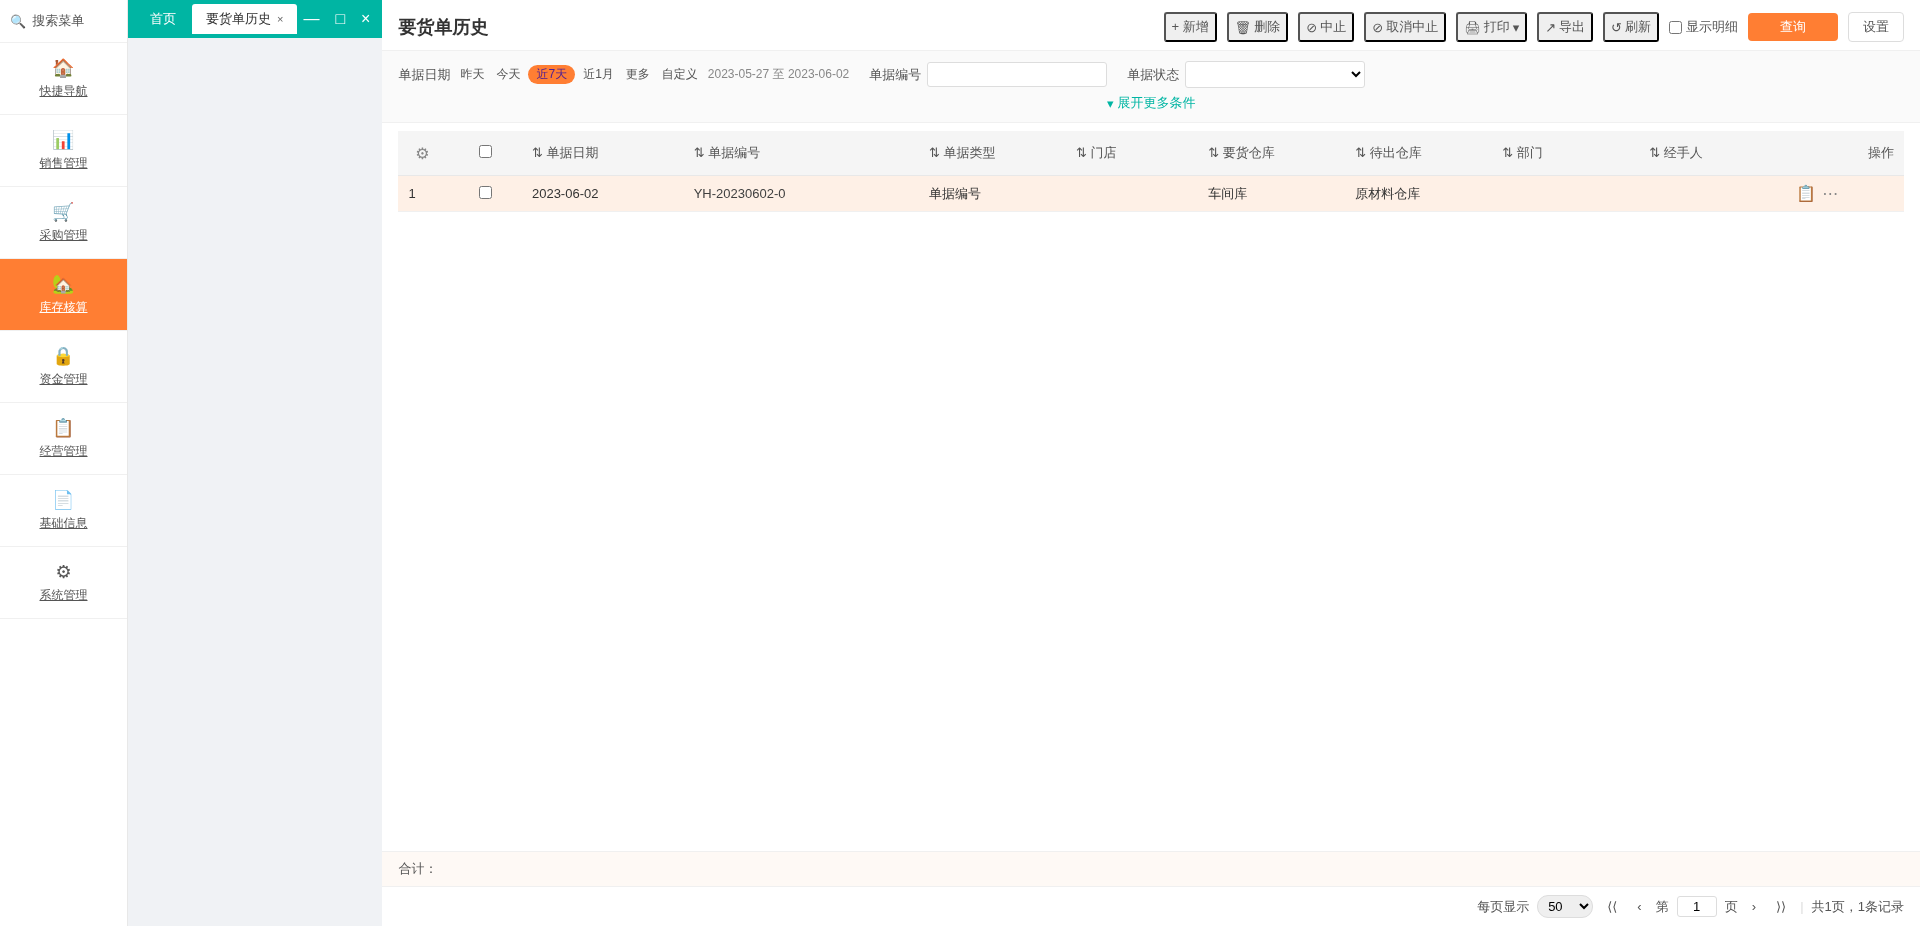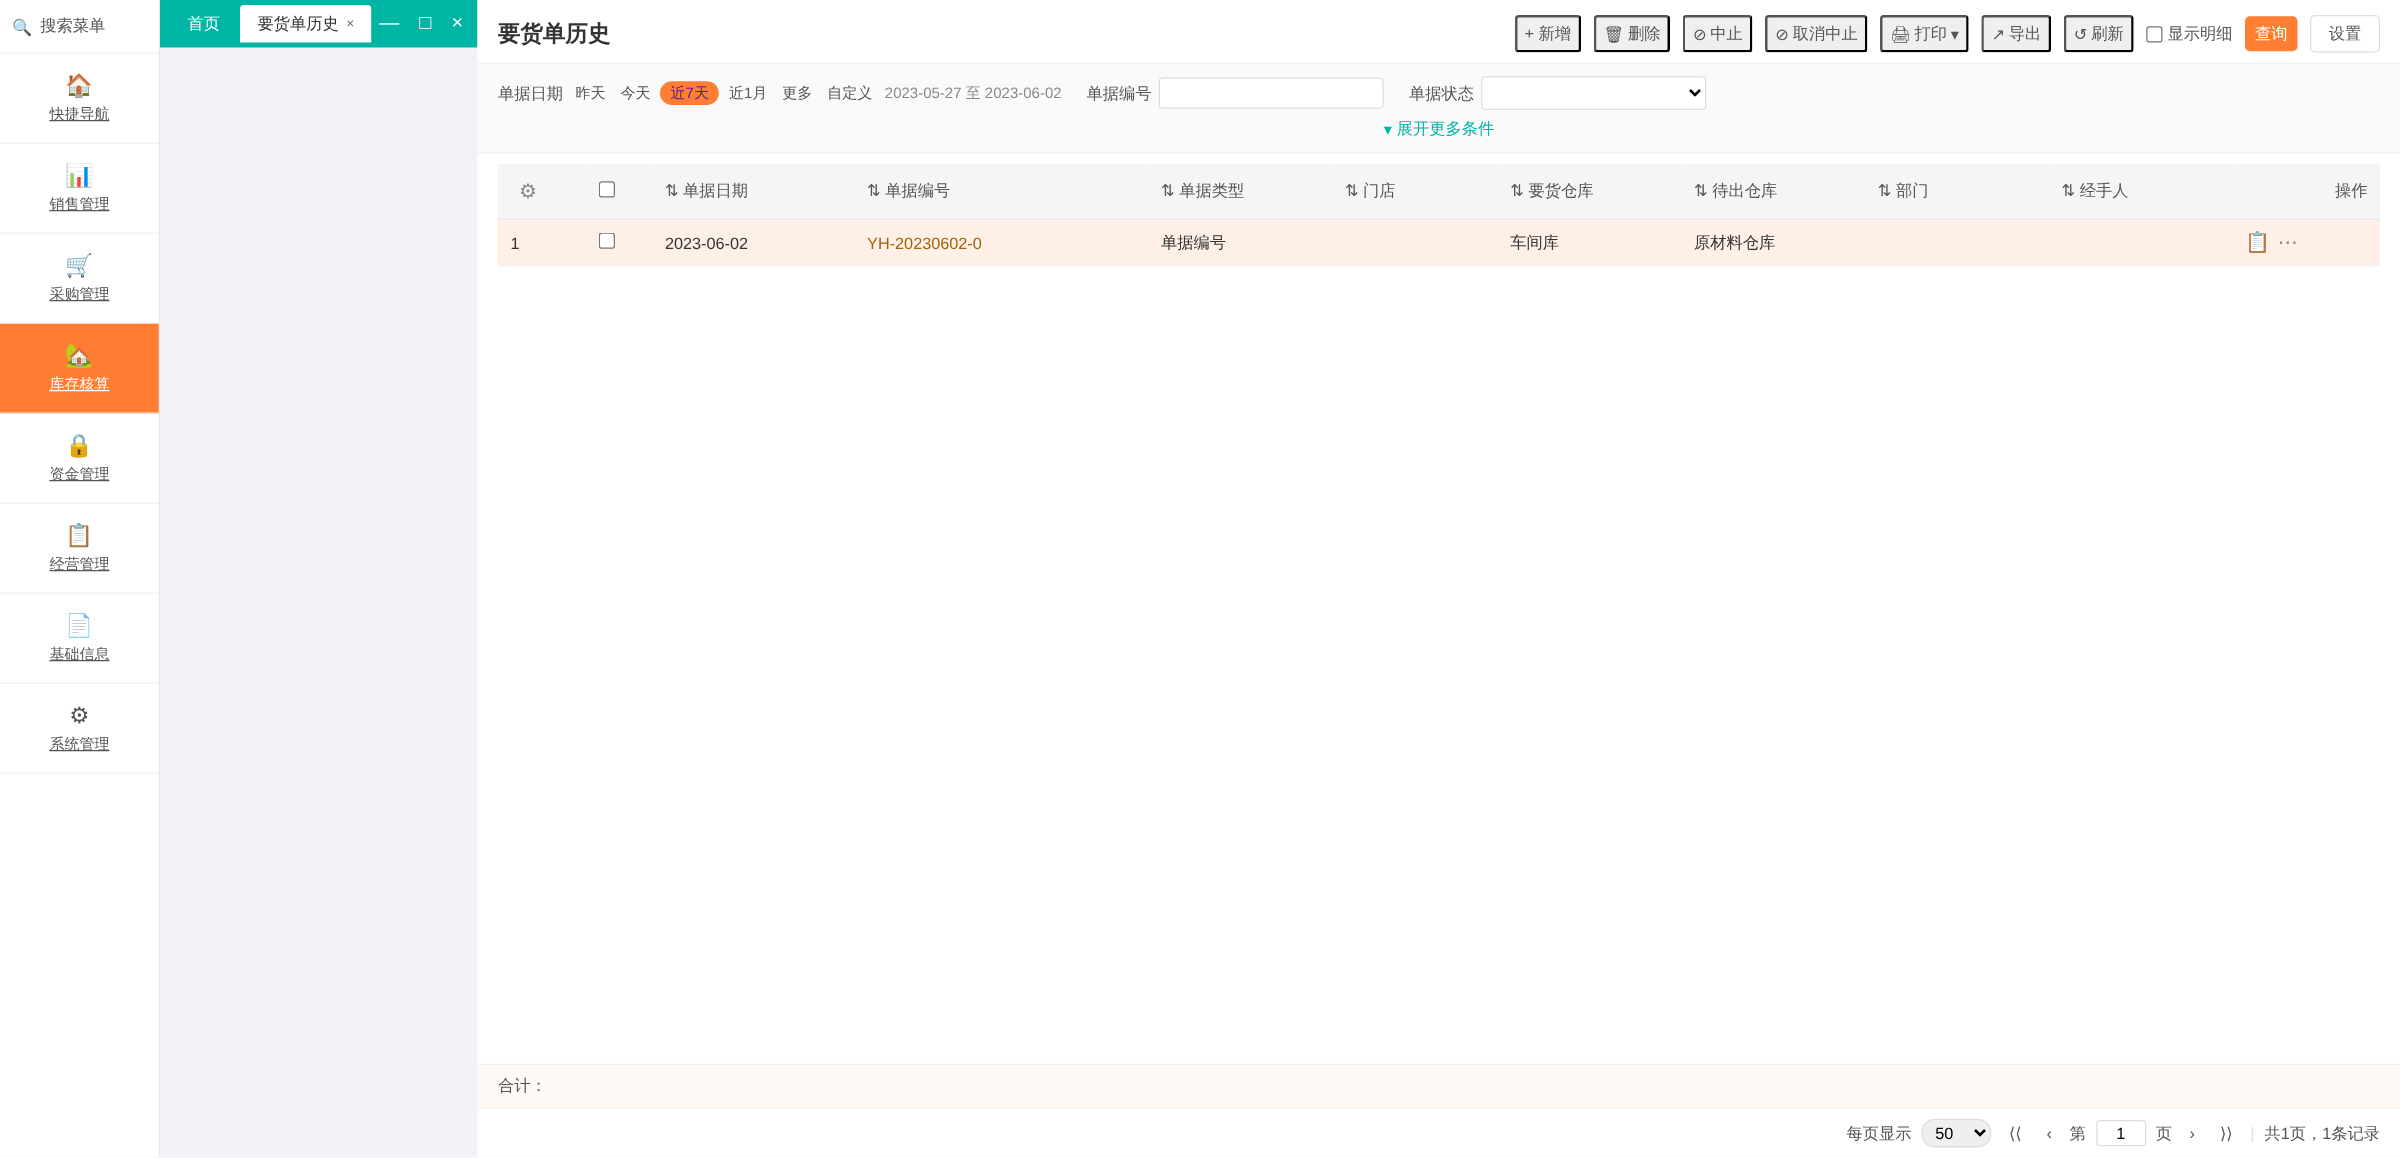--- a/index.html
+++ b/index.html
@@ -28,21 +28,21 @@
     .tabs-right span { cursor: pointer; padding: 2px 4px; }
 
     
     .page-content { flex: 1; background: #fff; margin: 0; overflow: hidden; display: flex; flex-direction: column; }
 
     
     .page-header { padding: 12px 16px 8px; display: flex; align-items: center; justify-content: space-between; border-bottom: 1px solid #f0f0f0; }
     .page-title { font-size: 18px; font-weight: bold; color: #333; }
     .header-actions { display: flex; align-items: center; gap: 10px; flex-wrap: wrap; }
     .action-btn { display: flex; align-items: center; gap: 3px; font-size: 13px; color: #555; cursor: pointer; padding: 4px 6px; border-radius: 3px; }
-    .action-btn.primary { background: #ff7e33; color: #fff; padding: 5px 8px; border-radius: 4px; border: none; text-align: center; }
+    .action-btn.primary { background: #ff7e33; color: #fff; padding: 5px 32px; border-radius: 4px; border: none; text-align: center; }
     .action-btn.secondary { background: #fff; color: #555; padding: 5px 14px; border-radius: 4px; border: 1px solid #ddd; }
     .show-detail { display: flex; align-items: center; gap: 4px; font-size: 13px; color: #555; }
     .show-detail input[type=checkbox] { cursor: pointer; }
 
     
     .filter-bar { padding: 10px 16px; border-bottom: 1px solid #f0f0f0; background: #fafafa; }
     .filter-row { display: flex; align-items: center; gap: 20px; flex-wrap: wrap; margin-bottom: 6px; }
     .filter-group { display: flex; align-items: center; gap: 6px; }
     .filter-label { color: #555; font-size: 13px; white-space: nowrap; }
     .date-shortcuts { display: flex; gap: 4px; }
@@ -54,21 +54,21 @@
     .expand-more { display: flex; align-items: center; gap: 4px; color: #00b5a3; font-size: 13px; cursor: pointer; margin-top: 4px; justify-content: center; }
 
     
     .table-container { flex: 1; overflow: auto; padding: 0 16px; }
     table { width: 100%; border-collapse: collapse; margin-top: 8px; }
     thead tr { background: #f5f5f5; }
     thead th { padding: 8px 10px; text-align: left; font-size: 13px; color: #555; border-bottom: 1px solid #e8e8e8; white-space: nowrap; font-weight: normal; }
     tbody tr { border-bottom: 1px solid #f0f0f0; }
     tbody tr.selected { background: #fef0e6; }
     tbody td { padding: 8px 10px; font-size: 13px; color: #333; white-space: nowrap; }
-    .row-link { color: #a16207; text-decoration: none; cursor: pointer; }
+    .row-link { color: #404040; text-decoration: none; cursor: pointer; }
     .action-icons { display: flex; gap: 6px; }
     .action-icon { font-size: 16px; color: #888; cursor: pointer; }
     .settings-icon { width: 28px; height: 28px; display: flex; align-items: center; justify-content: center; cursor: pointer; color: #888; font-size: 16px; }
 
     
     .table-footer { background: #fef9f5; border-top: 1px solid #f0f0f0; padding: 8px 16px; font-size: 13px; color: #555; }
     .pagination-bar { display: flex; align-items: center; justify-content: flex-end; padding: 8px 16px; gap: 8px; font-size: 13px; color: #555; border-top: 1px solid #f0f0f0; }
     .page-size-select { border: 1px solid #ddd; border-radius: 11px; padding: 2px 6px; font-size: 13px; }
     .page-btn { cursor: pointer; padding: 2px 6px; color: #555; }
     .page-input { border: 1px solid #ddd; border-radius: 3px; padding: 2px 6px; font-size: 13px; width: 40px; text-align: center; }

